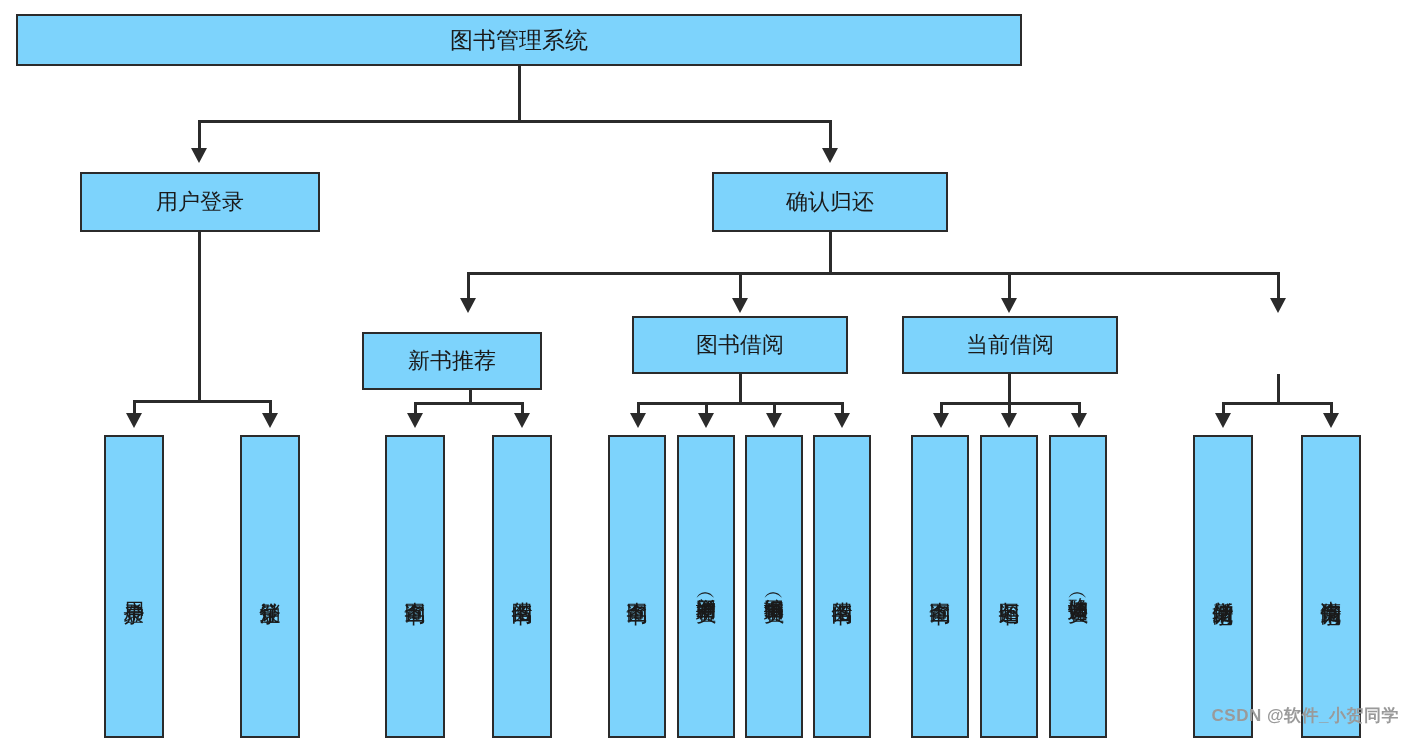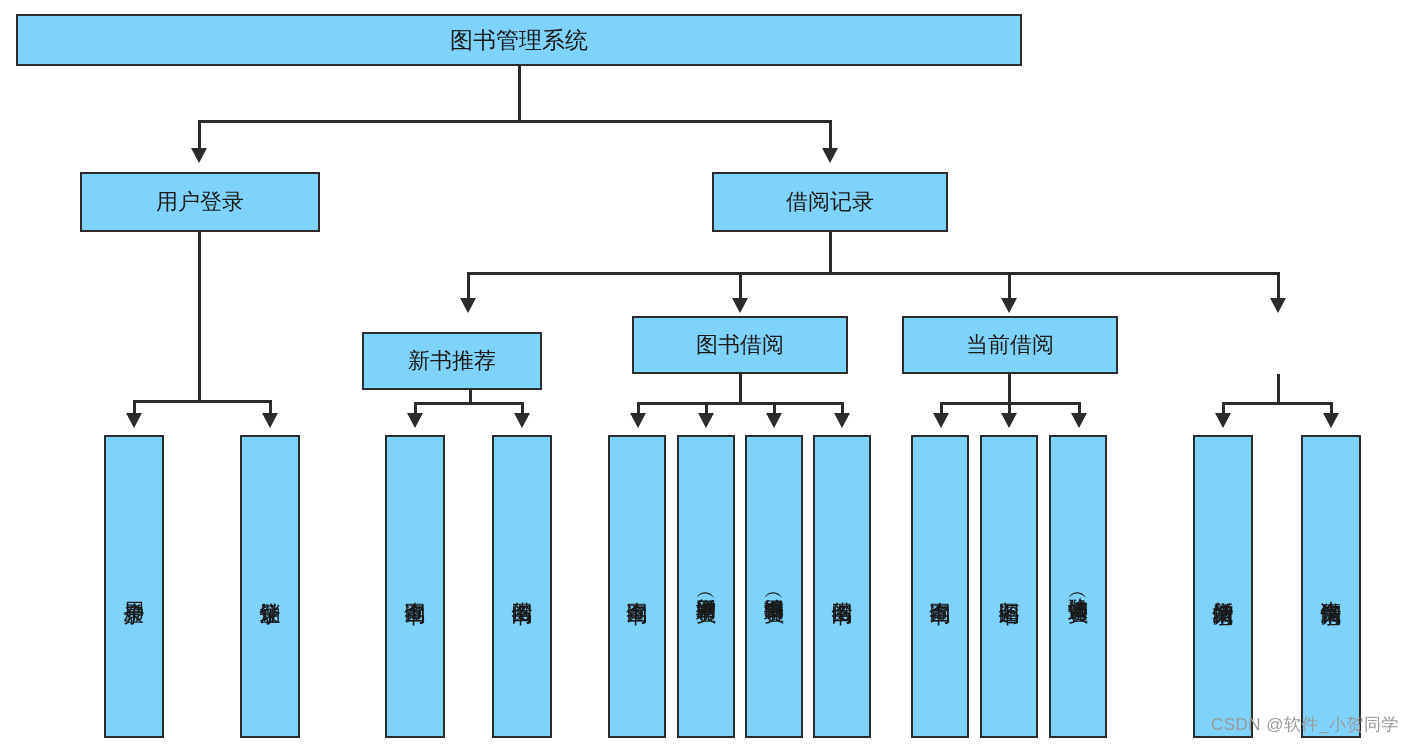--- a/index.html
+++ b/index.html
@@ -54,27 +54,28 @@
     width:0;height:0;
     border-left:8px solid transparent;
     border-right:8px solid transparent;
     border-top:15px solid #2b2b2b;
     z-index:2;
   }
 
   
   .watermark{
     position:absolute;
-    right:6px;bottom:11px;
+    right:6px;bottom:20px;
     font-size:17px;
     color:#9a9a9a;
     letter-spacing:.5px;
     z-index:6;
     white-space:nowrap;
     font-family:"Liberation Sans","DejaVu Sans",sans-serif;
+    font-weight:bold;
   }
 </style>
 </head>
 <body>
 
 <div id="canvas">
 
   <div class="node root" style="left:16px;top:14px;width:1006px;height:52px;">
     <span>图书管理系统</span>
   </div>
@@ -86,21 +87,21 @@
   <div class="vline" style="left:198px;top:120px;height:30px;"></div>
   <div class="arrow" style="left:191px;top:148px;"></div>
   <div class="vline" style="left:829px;top:120px;height:30px;"></div>
   <div class="arrow" style="left:822px;top:148px;"></div>
 
   <div class="node lvl2" style="left:80px;top:172px;width:240px;height:60px;">
     <span>用户登录</span>
   </div>
 
   <div class="node lvl2" style="left:712px;top:172px;width:236px;height:60px;">
-    <span>借阅记录</span>
+    <span>确认归还</span>
   </div>
 
   <div class="vline" style="left:198px;top:232px;height:171px;"></div>
   <div class="hline" style="left:133px;top:400px;width:139px;"></div>
   <div class="vline" style="left:133px;top:400px;height:15px;"></div>
   <div class="arrow" style="left:126px;top:413px;"></div>
   <div class="vline" style="left:269px;top:400px;height:15px;"></div>
   <div class="arrow" style="left:262px;top:413px;"></div>
 
   <div class="vline" style="left:829px;top:232px;height:42px;"></div>

